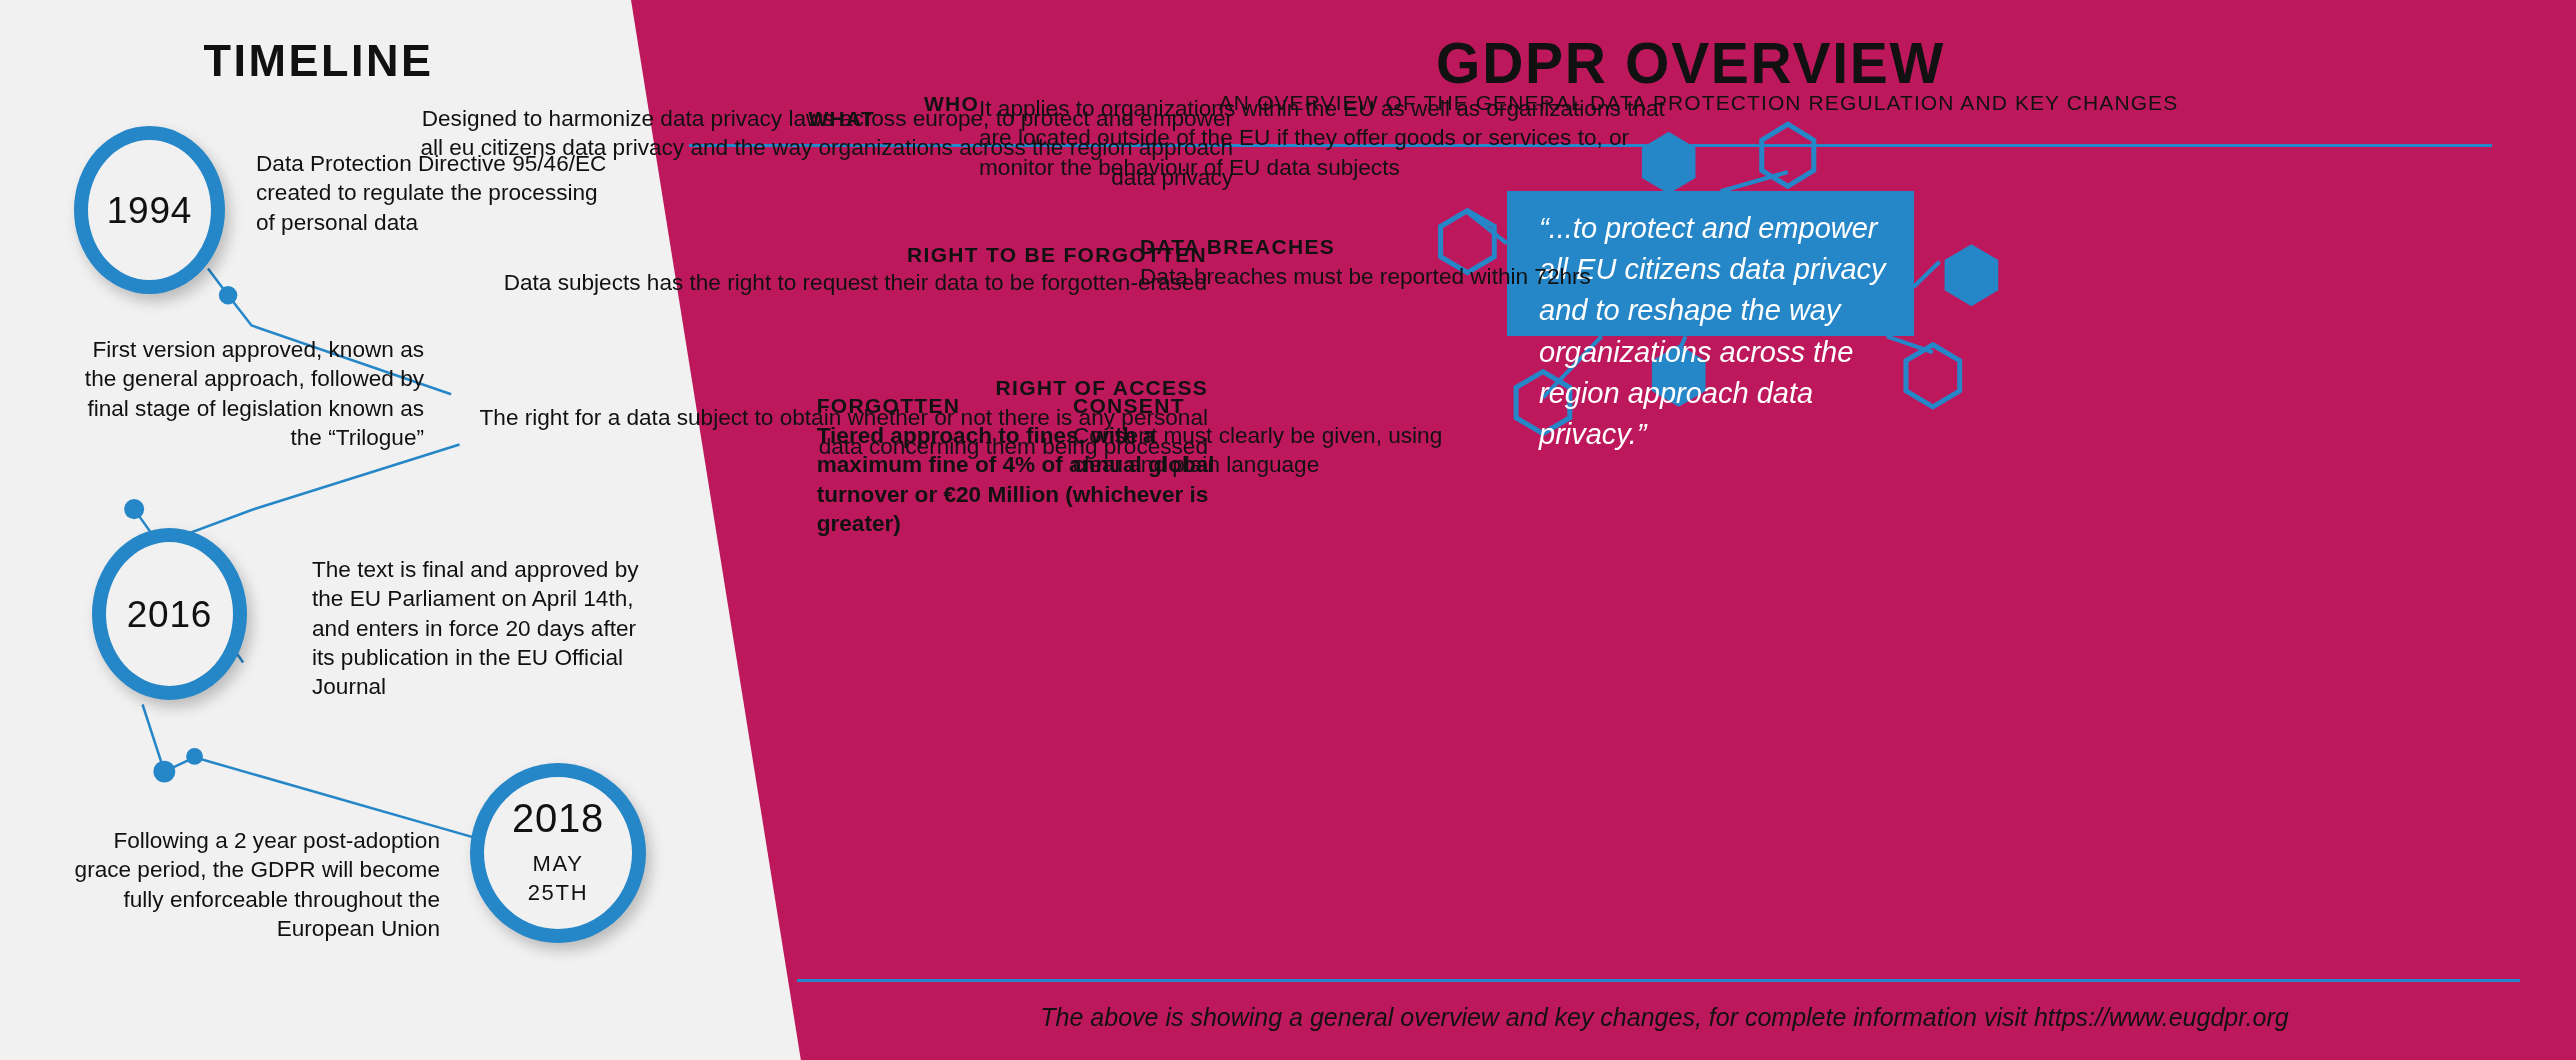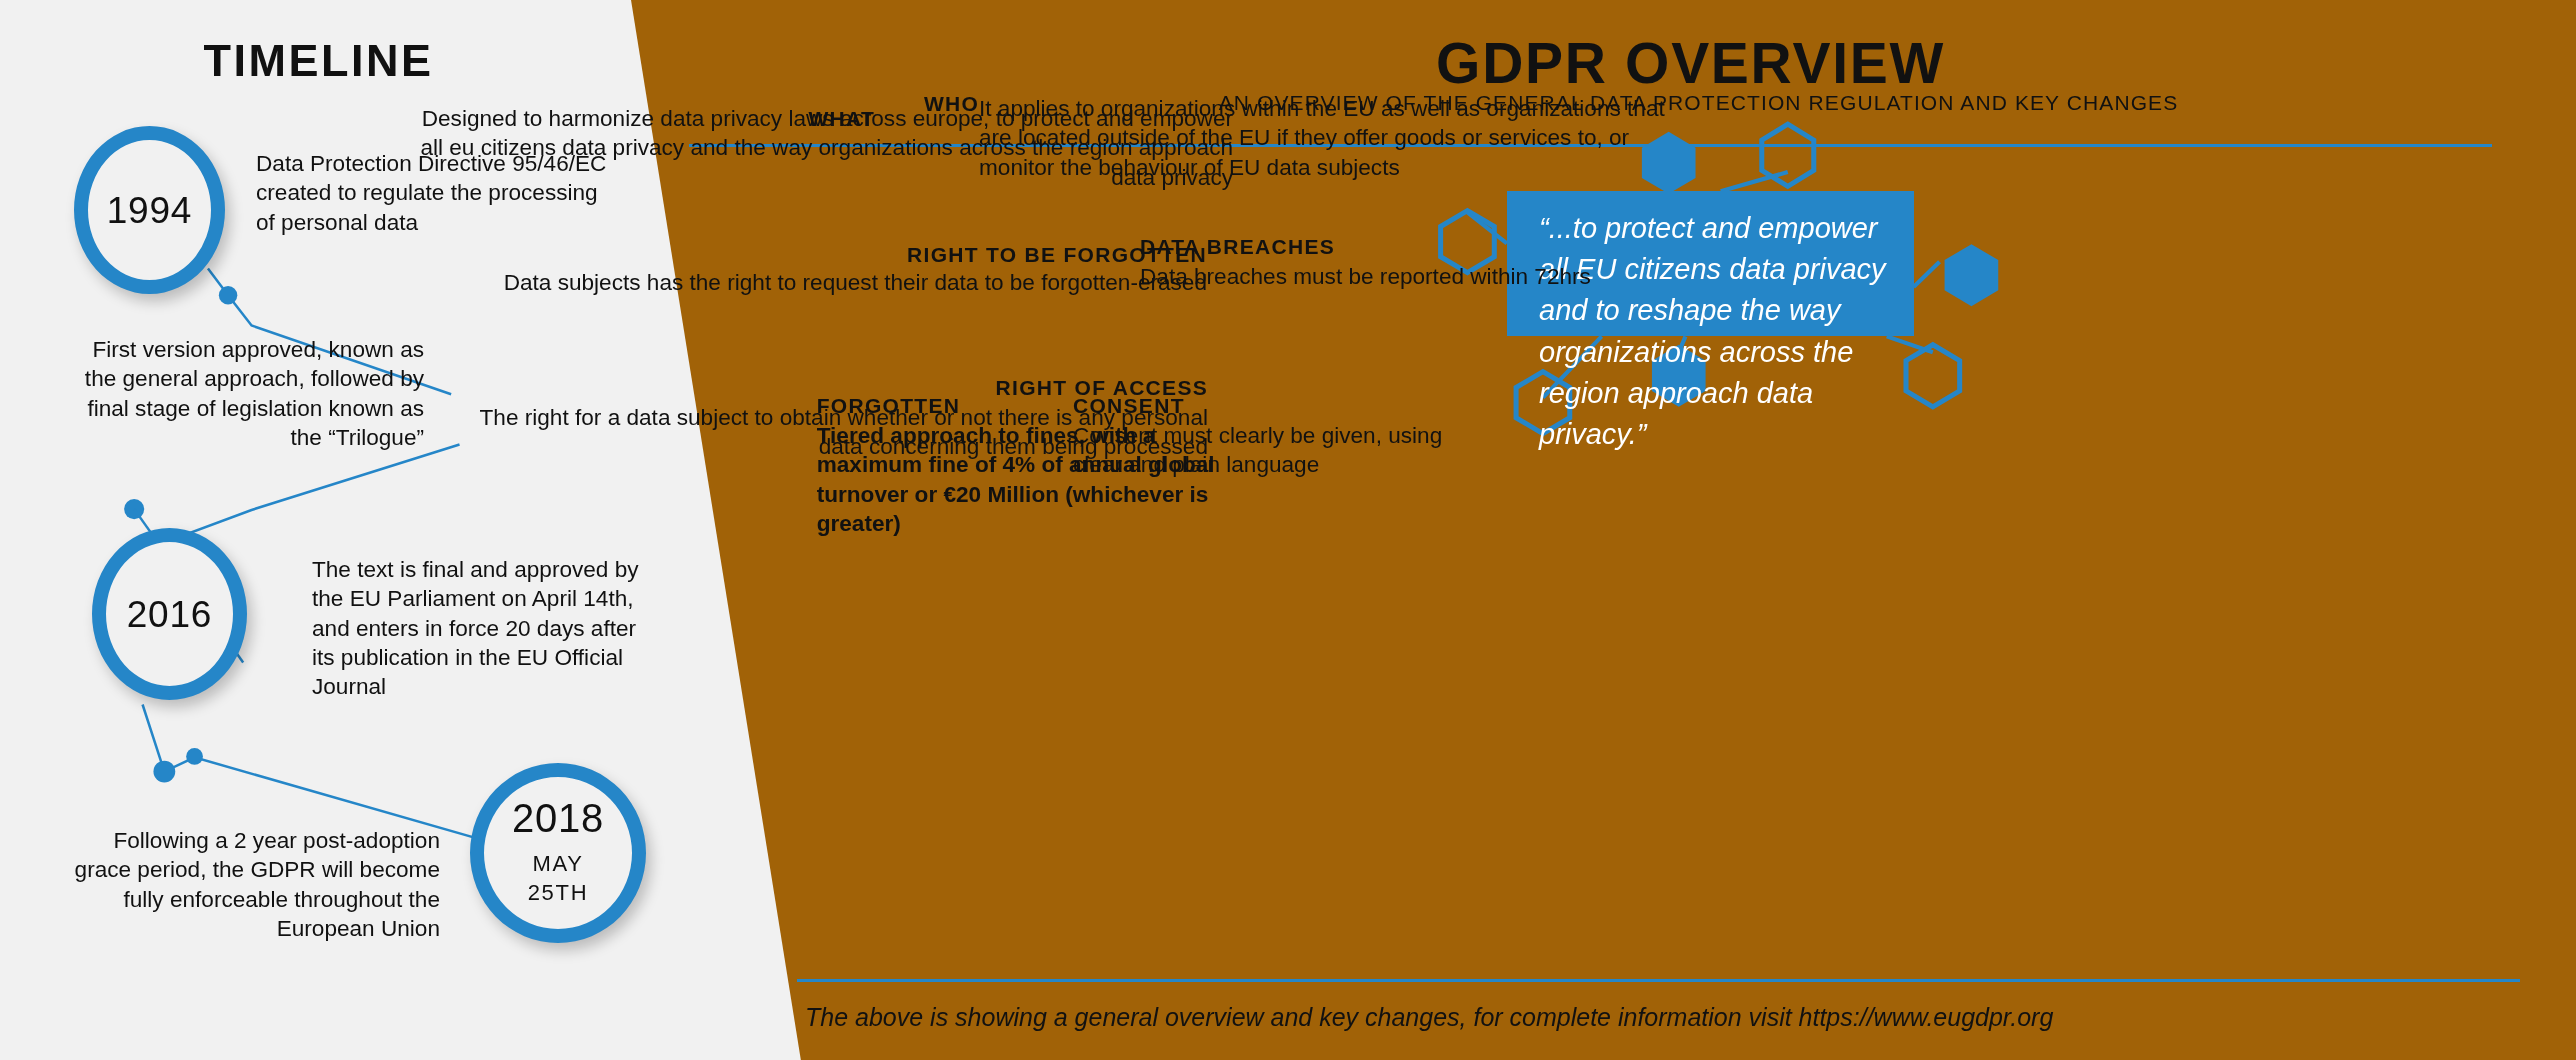--- a/index.html
+++ b/index.html
@@ -4,21 +4,21 @@
 <style>
   html, body {
     margin: 0;
     padding: 0;
     background: #ffffff;
   }
   #page {
     position: relative;
     width: 2576px;
     height: 1061px;
-    background: #a16207;
+    background: #be185d;
     overflow: hidden;
     font-family: "Liberation Sans", sans-serif;
     color: #111111;
   }
 
   
   .left-panel {
     position: absolute;
     left: 0; top: 0;
     width: 805px; height: 1061px;
@@ -121,21 +121,21 @@
   .rule-bottom {
     position: absolute;
     left: -8.4px; top: 979px;
     width: 1723px; height: 3.4px;
     background: #2586C8;
   }
   .footer-note {
     position: absolute;
     left: 0; top: 1003px;
     width: 1719px;
-    text-align: left;
+    text-align: center;
     font-size: 25px;
     font-style: italic;
     color: #111;
   }
 
   
   .net-svg { position: absolute; left: 0; top: 0; width: 1771px; height: 1061px; pointer-events: none; }
 
   
   .quote-box {

